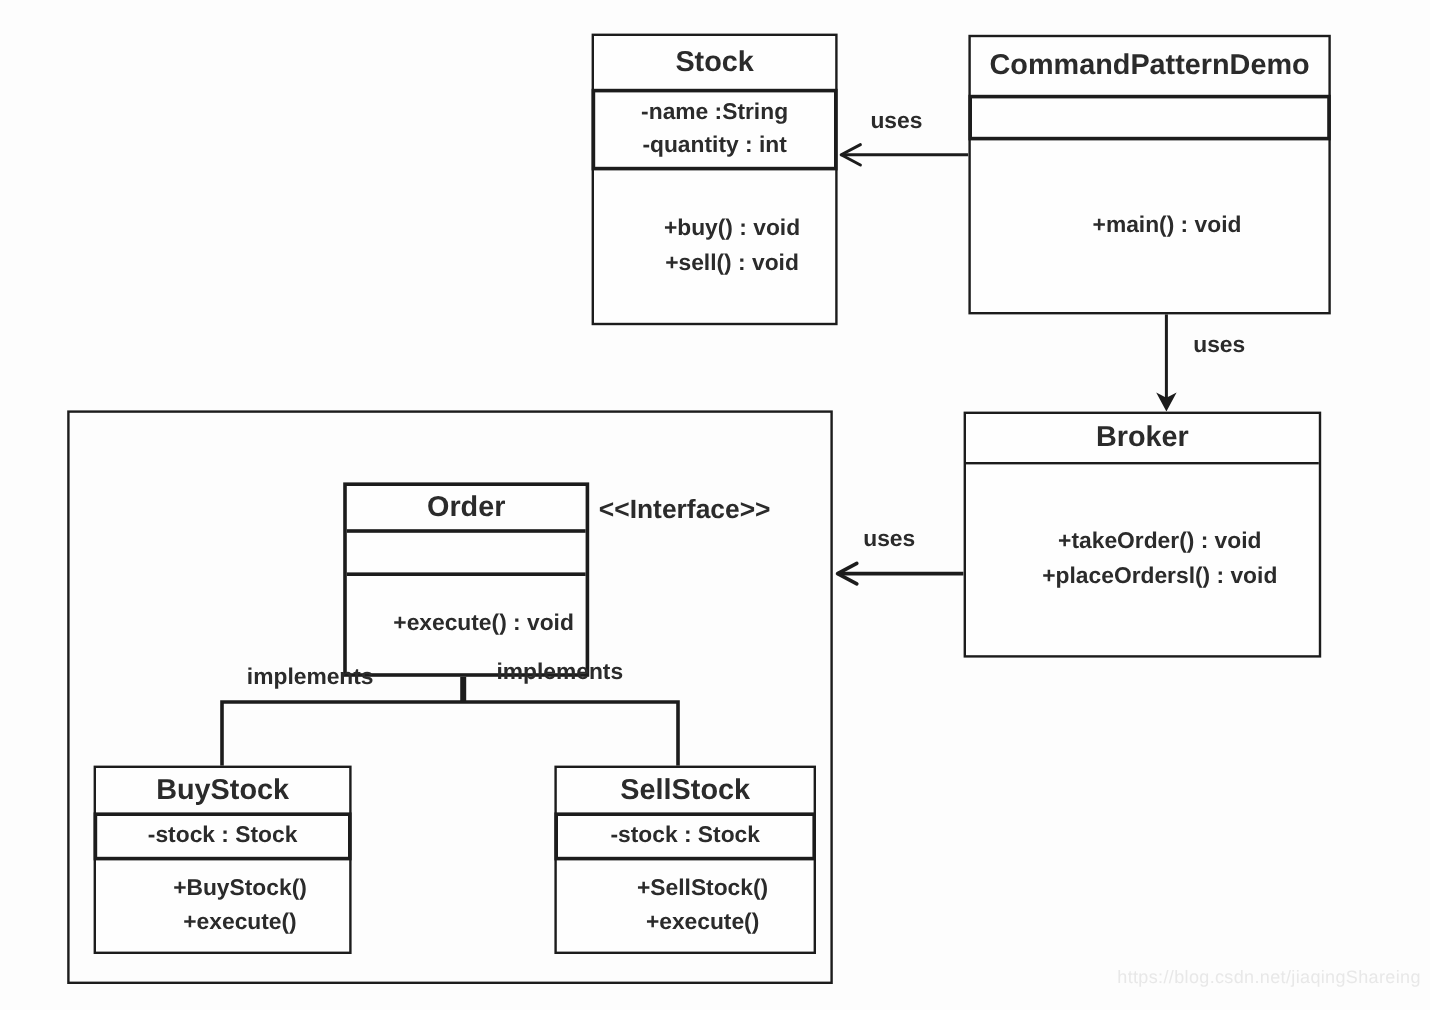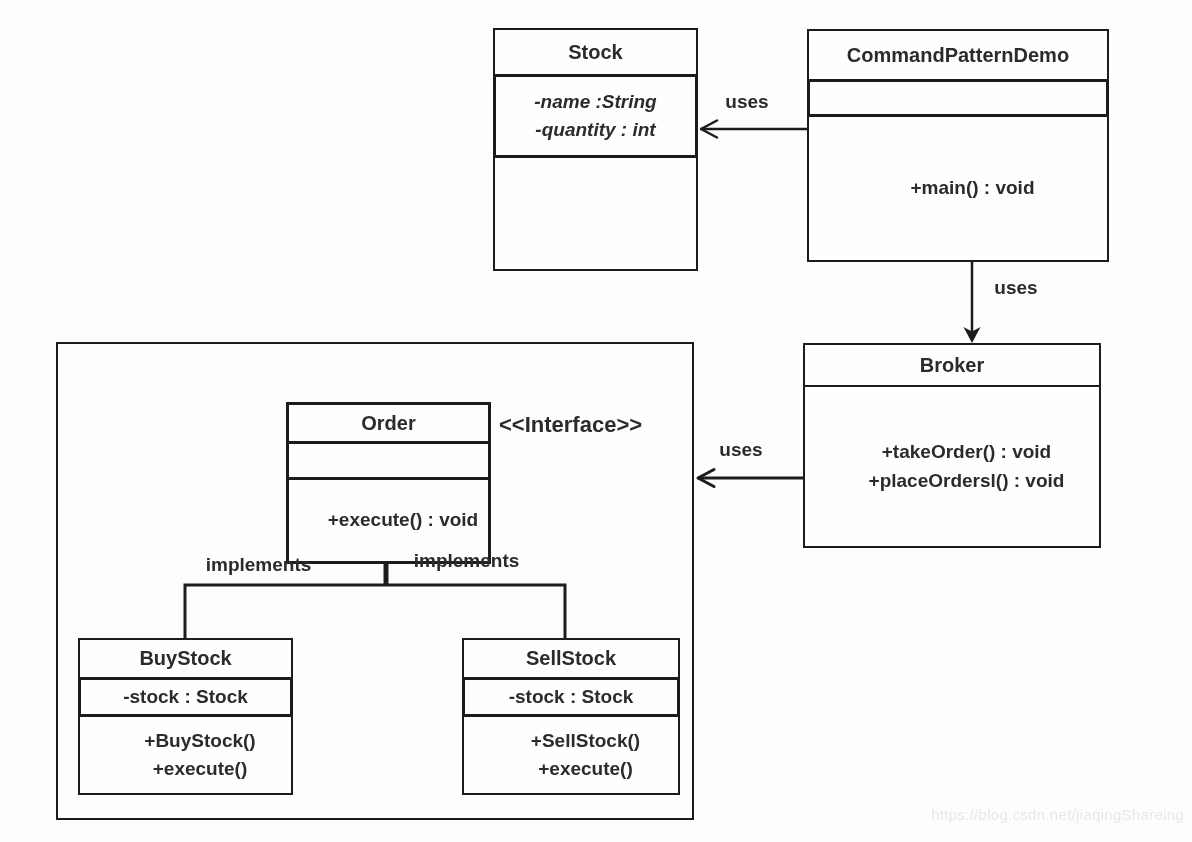--- a/index.html
+++ b/index.html
@@ -28,21 +28,21 @@
   .compartment {
     display: flex;
     flex-direction: column;
     align-items: center;
     justify-content: center;
     text-align: center;
     box-sizing: border-box;
     flex: 0 0 auto;
   }
   .compartment.grow { flex: 1 1 auto; padding-left: 29px; }
-  .c-title { font-weight: 700; font-size: 20px; }
+  .c-title { font-weight: 700; font-size: 24px; }
   .sep-bottom { border-bottom: 2px solid var(--line, #1c1c1c); }
   .sep-bottom-3 { border-bottom: 3px solid var(--line, #1c1c1c); }
   .thick-band {
     border: 3px solid var(--line, #1c1c1c);
     margin: 0 -2px;          
   }
   .row { font-weight: 700; font-size: 19px; line-height: 1.5; white-space: nowrap; }
 
   .container-frame {
     position: absolute;
@@ -101,23 +101,27 @@
       <path class="stroke" stroke-width="3" d="M185 641 V585 H565 V641"></path>
       <path class="stroke" stroke-width="5" d="M386 585 V553"></path>
       <path class="fill" d="M386 532 L375 556 L397 556 Z"></path>
     </g>
   </svg>
 
   <div class="container-frame" style="left:56px; top:342px; width:638px; height:478px;"></div>
 
   <div class="uml-class" style="left:493px; top:28px; width:205px; height:243px;">
     <div class="compartment c-title" style="height:44px;">Stock</div>
-    <div class="compartment thick-band" style="height:84px;font-style:italic;">
+    <div class="compartment thick-band" style="height:68px;">
       <div class="row">-name :String</div>
       <div class="row">-quantity : int</div>
+    </div>
+    <div class="compartment grow">
+      <div class="row">+buy() : void</div>
+      <div class="row">+sell() : void</div>
     </div>
   </div>
 
   <div class="uml-class" style="left:807px; top:29px; width:302px; height:233px;">
     <div class="compartment c-title" style="height:48px;">CommandPatternDemo</div>
     <div class="compartment thick-band" style="height:38px;"></div>
     <div class="compartment grow">
       <div class="row">+main() : void</div>
     </div>
   </div>

